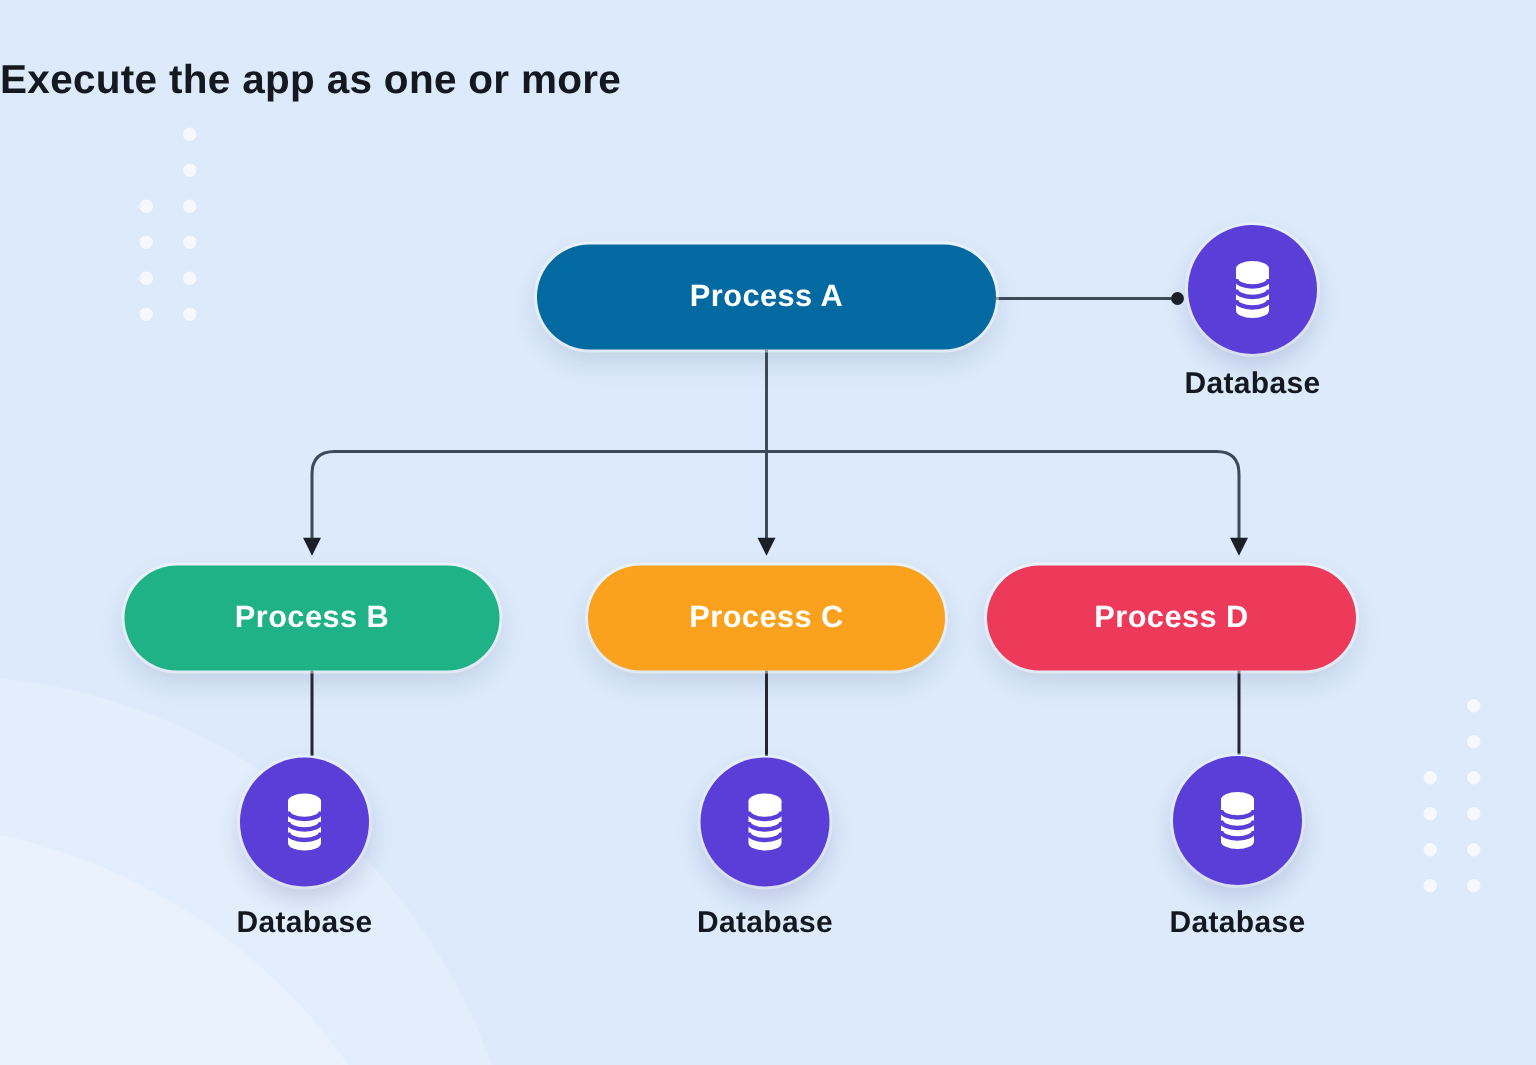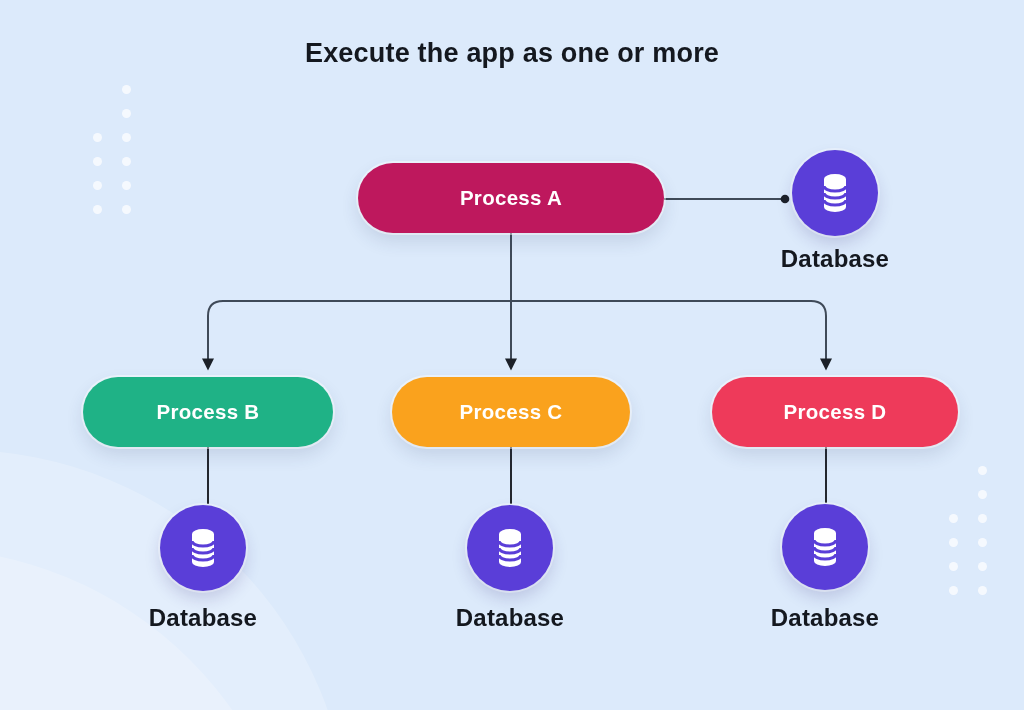--- a/index.html
+++ b/index.html
@@ -12,53 +12,53 @@
   }
   
   .arc{position:absolute;border-radius:50%;background:rgba(255,255,255,.22);z-index:0;}
   .arc1{left:-430px;top:450px;width:780px;height:780px;}
   .arc2{left:-462px;top:548px;width:764px;height:764px;}
   .dot-col{position:absolute;display:flex;flex-direction:column;gap:15px;z-index:0;}
   .dot{width:9px;height:9px;border-radius:50%;background:rgba(255,255,255,.72);}
   
   .title{
     position:absolute;left:0;top:36px;width:1024px;
-    text-align:center;font-size:27px;line-height:34px;font-weight:700;
+    font-size:27px;line-height:34px;font-weight:700;
     letter-spacing:.2px;z-index:2;
   }
   .title span{display:block;}
   
   .connectors{position:absolute;left:0;top:0;z-index:1;}
   
   .pill{
     position:absolute;height:70px;border-radius:35px;
     display:flex;align-items:center;justify-content:center;
     color:#ffffff;font-size:20.5px;font-weight:700;letter-spacing:.3px;
     box-shadow:0 0 0 2px rgba(255,255,255,.45), 0 8px 18px rgba(40,60,100,.14);
     z-index:2;
   }
   .pill-a{left:358px;top:163px;width:306px;}
   .pill-b{left:83px;top:377px;width:250px;align-items:center;}
   .pill-c{left:392px;top:377px;width:238px;}
-  .pill-d{left:712px;top:377px;width:246px;}
+  .pill-d{left:658px;top:377px;width:246px;}
   
   .db-circle{
     position:absolute;width:86px;height:86px;border-radius:50%;
     display:flex;align-items:center;justify-content:center;
     box-shadow:0 0 0 2px rgba(255,255,255,.35), 0 8px 16px rgba(50,40,120,.18);
     z-index:2;
   }
   .db-top{left:792px;top:150px;}
   .db-b{left:160px;top:505px;}
   .db-c{left:467px;top:505px;}
   .db-d{left:782px;top:504px;}
   .db-cyl{fill:#ffffff;}
   .db-label{
     position:absolute;width:180px;text-align:center;
-    font-size:24px;font-weight:700;letter-spacing:.2px;z-index:2;
+    font-size:20px;font-weight:700;letter-spacing:.2px;z-index:2;
   }
   .db-label-top{left:745px;top:245px;}
   .db-label-b{left:113px;top:604px;}
   .db-label-c{left:420px;top:604px;}
   .db-label-d{left:735px;top:604px;}
 </style>
 </head>
 <body>
 
 <div class="canvas" style="background-color: rgb(220, 234, 251);">
@@ -111,21 +111,21 @@
       <path d="M826 447 V503"></path>
     </g>
     <g style="fill: rgb(27, 32, 40);">
       <path d="M202 358.5 h12 l-6 12 z"></path>
       <path d="M505 358.5 h12 l-6 12 z"></path>
       <path d="M820 358.5 h12 l-6 12 z"></path>
       <circle cx="785" cy="199" r="4.3"></circle>
     </g>
   </svg>
 
-  <div class="pill pill-a" style="background-color: #be185d;">
+  <div class="pill pill-a" style="background-color: #0369a1;">
     <span>Process A</span>
   </div>
   <div class="pill pill-b" style="background-color: rgb(31, 178, 134);">
     <span>Process B</span>
   </div>
   <div class="pill pill-c" style="background-color: rgb(250, 162, 29);">
     <span>Process C</span>
   </div>
   <div class="pill pill-d" style="background-color: rgb(238, 58, 90);">
     <span>Process D</span>

